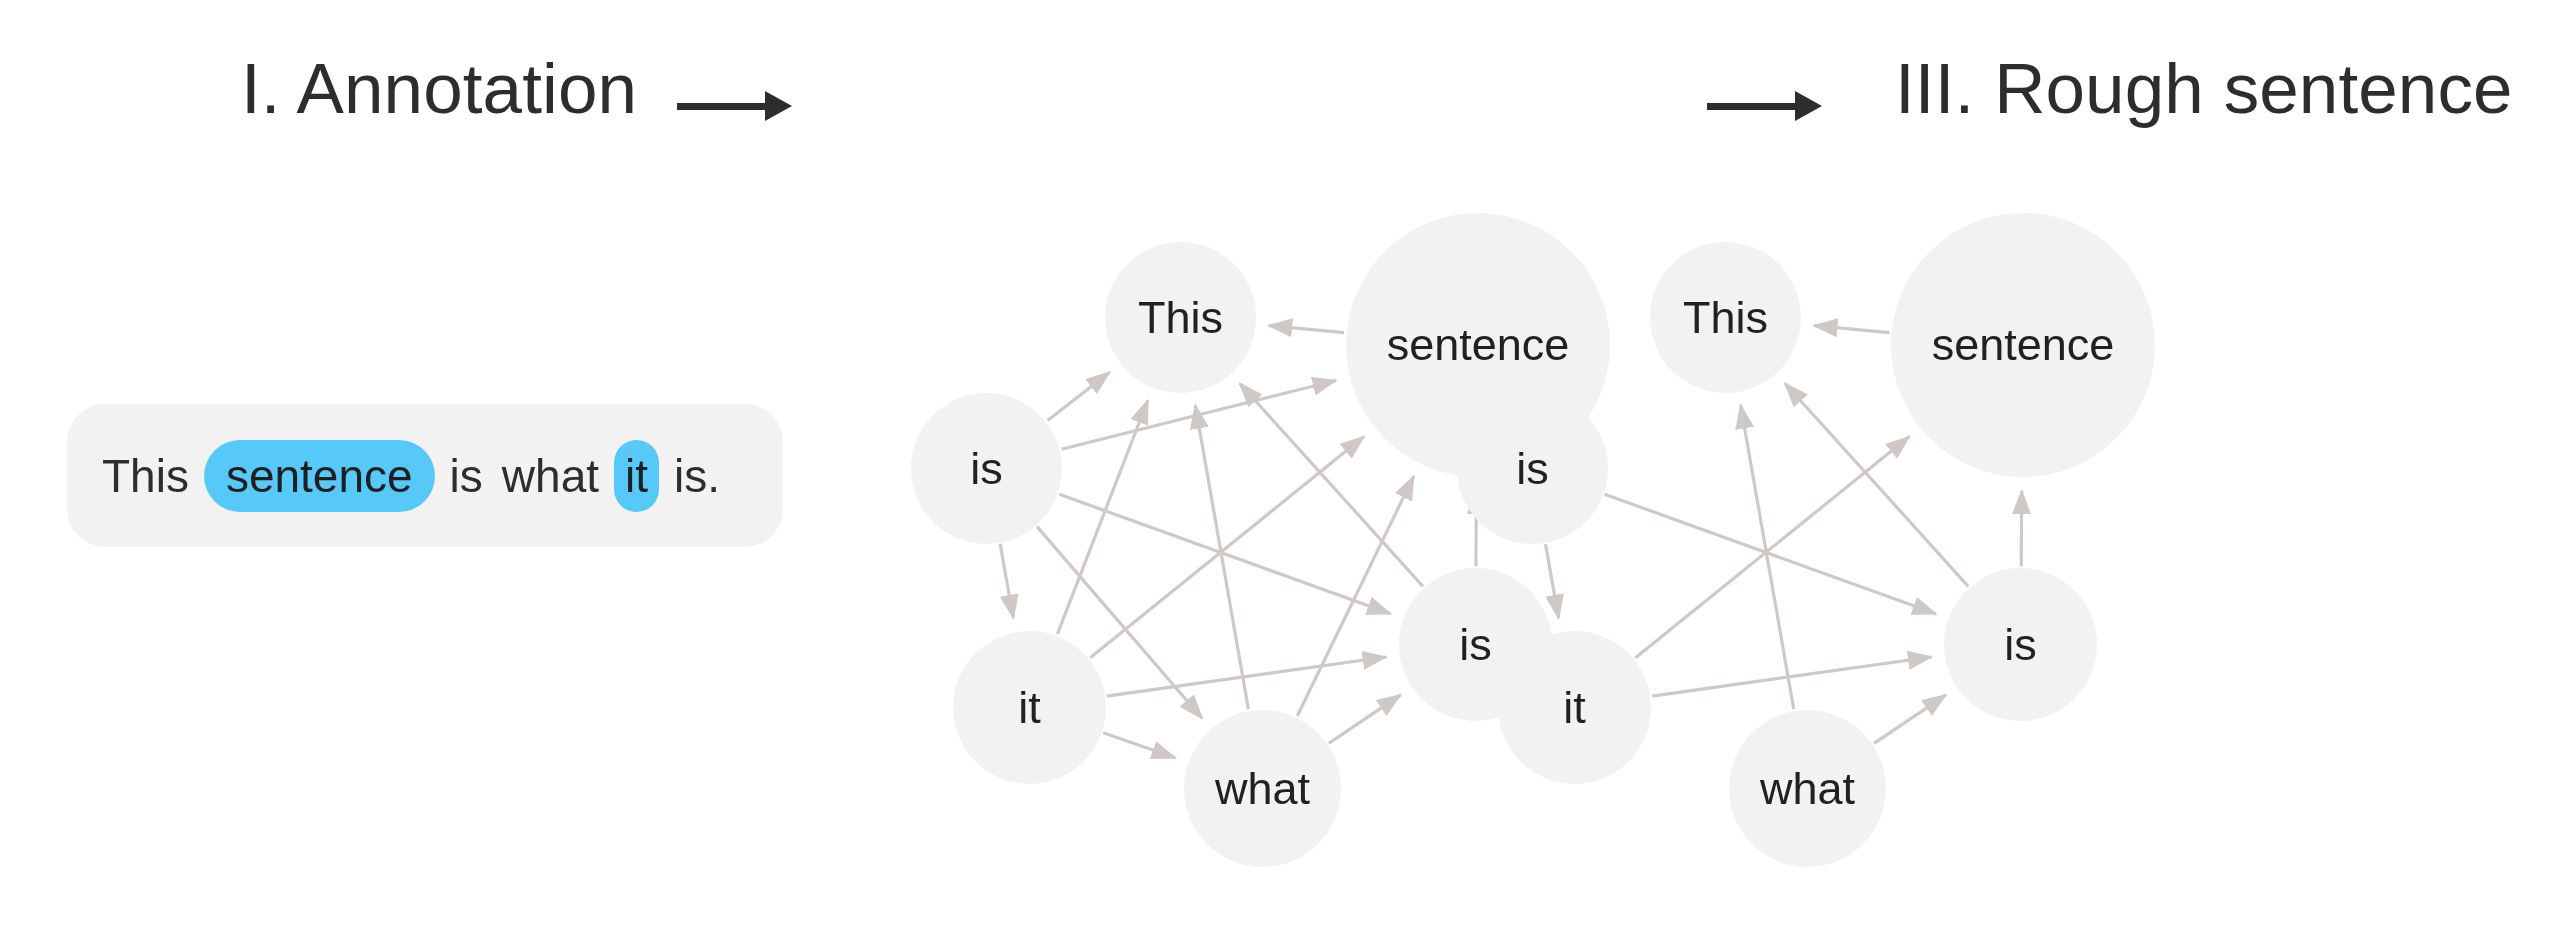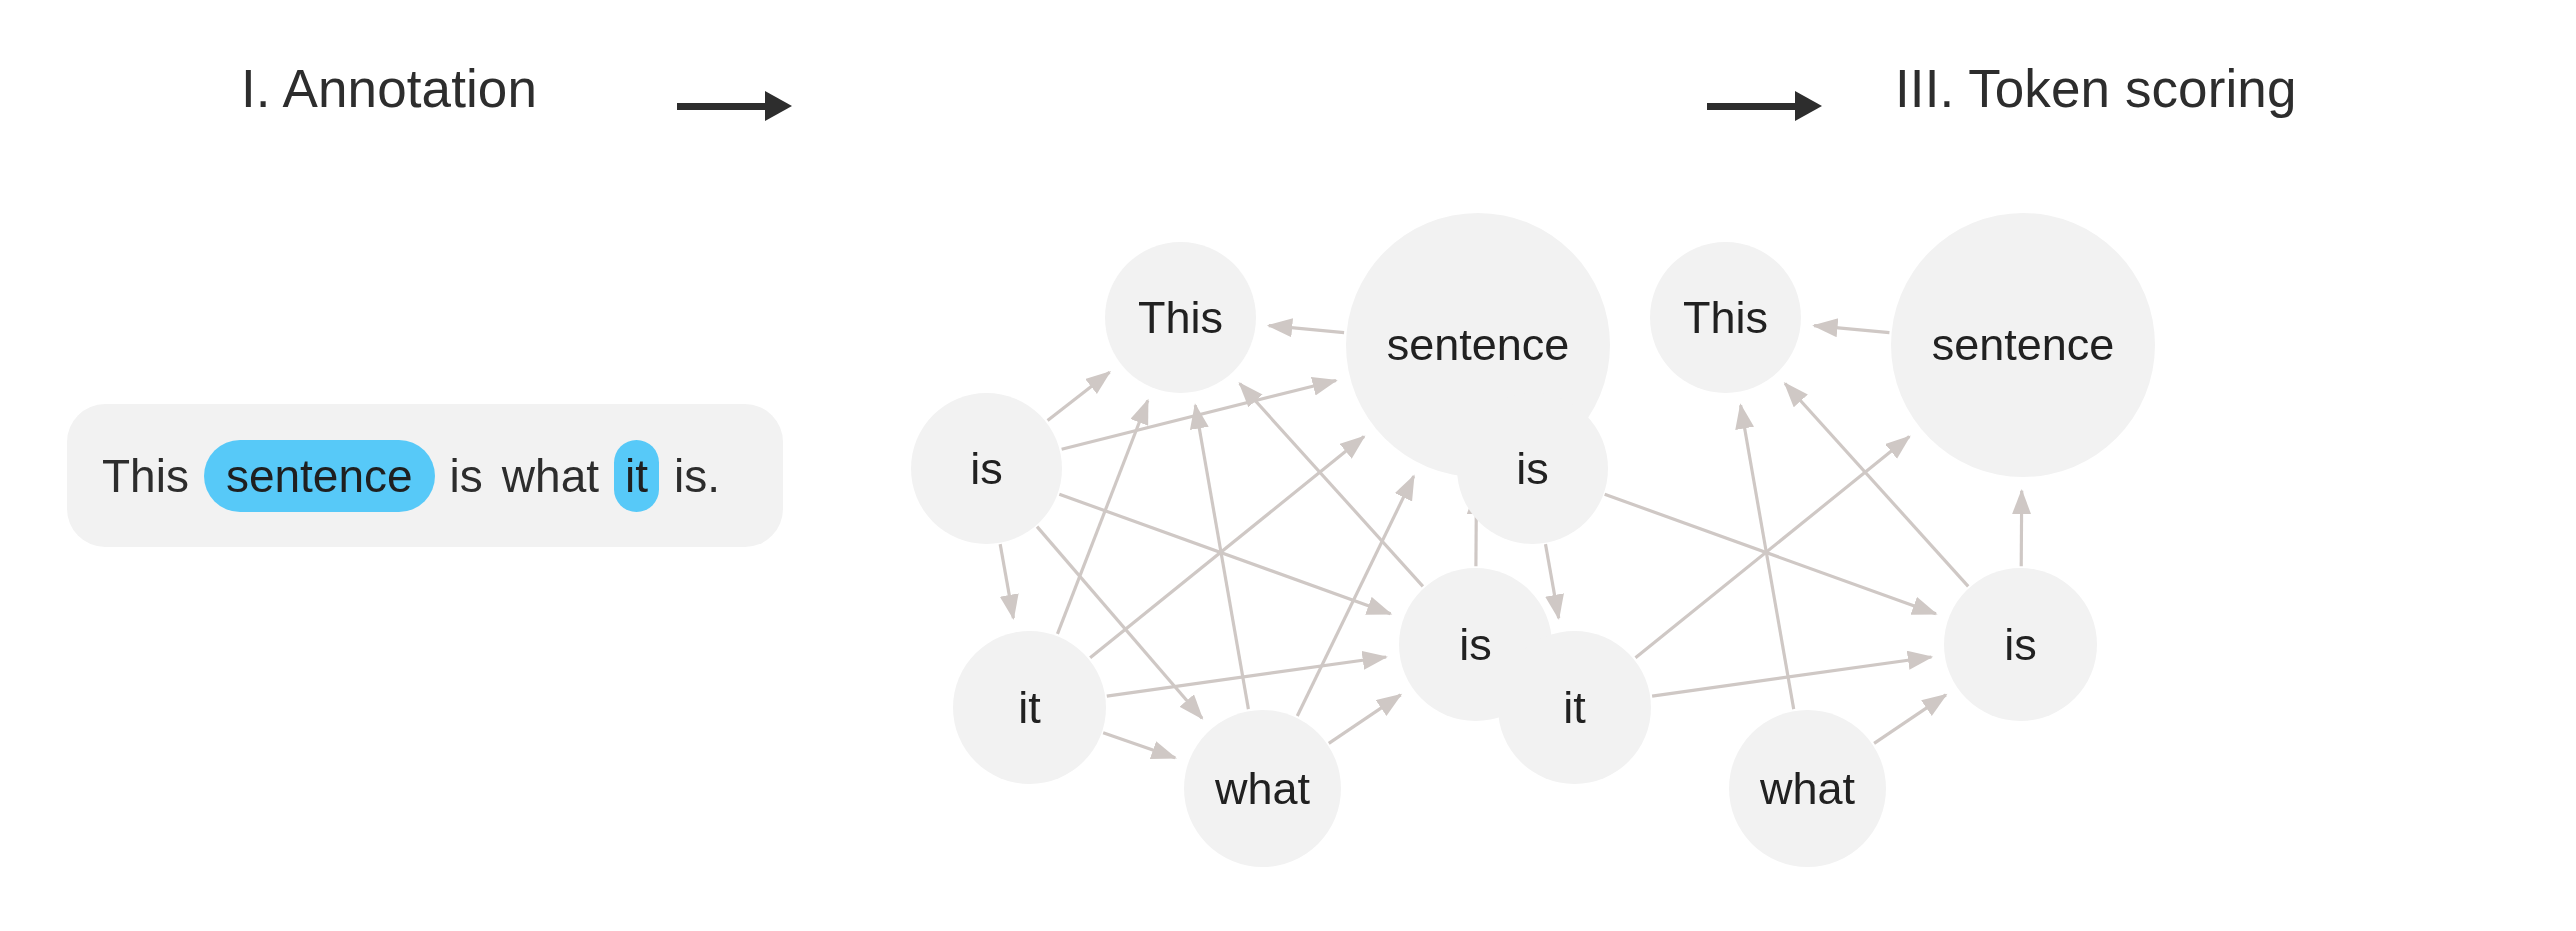--- a/index.html
+++ b/index.html
@@ -3,21 +3,21 @@
 <meta charset="utf-8">
 <style>
   html,body{margin:0;padding:0;background:#ffffff;}
   body{width:2576px;height:931px;position:relative;overflow:hidden;
        font-family:"Liberation Sans","DejaVu Sans",sans-serif;}
 
   .stage{position:absolute;inset:0;width:2576px;height:931px;}
 
   
   .headings{position:absolute;left:0;top:44px;width:2576px;height:89px;}
-  .heading{position:absolute;top:0;font-size:53px;line-height:89px;
+  .heading{position:absolute;top:0;font-size:71px;line-height:89px;
            color:#2d2d2d;white-space:nowrap;font-weight:400;letter-spacing:0.1px;text-align:center;}
   #h1{left:241px;}
   #h2{left:866px;}
   #h3{left:1895px;}
 
   .arrow{position:absolute;top:42px;height:40px;}
   .arrow .shaft{position:absolute;top:17px;left:0;height:7px;background:#2d2d2d;}
   .arrow .head{position:absolute;top:5px;width:0;height:0;
                border-top:15px solid transparent;border-bottom:15px solid transparent;
                border-left:27px solid #2d2d2d;}
@@ -59,21 +59,21 @@
       <div class="shaft"></div>
       <div class="head"></div>
     </div>
 
 
     <div class="arrow" id="a2">
       <div class="shaft"></div>
       <div class="head"></div>
     </div>
 
-    <div class="heading" id="h3">III. Token scoring</div>
+    <div class="heading" id="h3">III. Rough sentence</div>
   </div>
 
   <div class="annot-panel">
     <div class="annot-line" id="annotation-line">
         <span class="tok">This</span>
         <span class="sp"></span>
         <span class="tok hl">sentence</span>
         <span class="sp"></span>
         <span class="tok">is</span>
         <span class="sp"></span>

